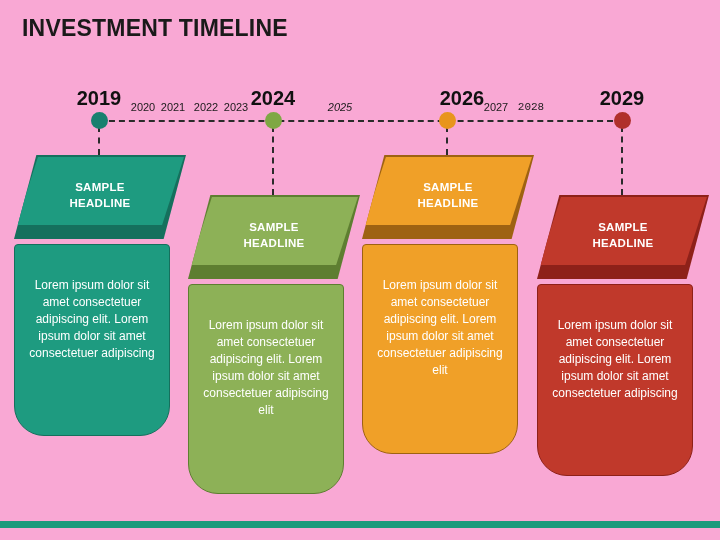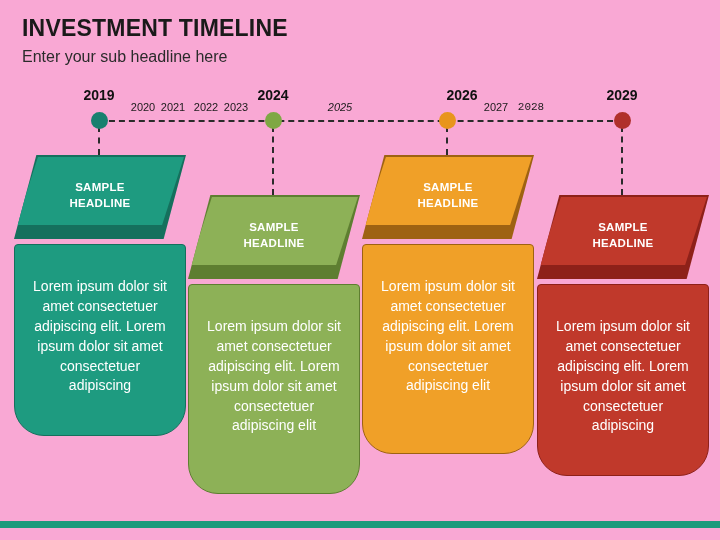--- a/index.html
+++ b/index.html
@@ -62,21 +62,21 @@
     position: absolute;
     width: 17px;
     height: 17px;
     border-radius: 50%;
     top: 112px;
     z-index: 3;
   }
   .year-major {
     position: absolute;
     top: 87px;
-    font-size: 14px;
+    font-size: 20px;
     font-weight: bold;
     color: #111111;
     white-space: nowrap;
     transform: translateX(-50%);
   }
   .year-minor {
     position: absolute;
     top: 101px;
     font-size: 11px;
     font-weight: normal;
@@ -113,24 +113,24 @@
     clip-path: polygon(13% 0%, 100% 0%, 87% 100%, 0% 100%);
     z-index: 2;
   }
   .card-header-inner {
     pointer-events: none;
     padding-bottom: 2px;
   }
   .card-body {
     position: relative;
     box-sizing: border-box;
-    width: 172px;
+    width: 156px;
     border-radius: 4px 4px 30px 30px;
     color: #ffffff;
-    font-size: 14px;
+    font-size: 12px;
     line-height: 1.42;
     text-align: center;
     padding: 32px 13px 14px 13px;
     margin-top: 5px;
     z-index: 1;
   }
   .card-body.tall { height: 192px; }
   .card-body.taller { height: 210px; }
 
   
@@ -142,21 +142,20 @@
     height: 7px;
   }
 </style>
 </head>
 <body>
 
 <div id="slide">
 
   <div id="heading">
     <div id="title">INVESTMENT TIMELINE</div>
-    <div id="subtitle">Enter your sub headline here</div>
   </div>
 
   <div id="timeline">
     <div id="axis-line"></div>
     <div id="year-major-layer">
         <div class="year-major" style="left: 99px;">2019</div>
         <div class="year-major" style="left: 273px;">2024</div>
         <div class="year-major" style="left: 462px;">2026</div>
         <div class="year-major" style="left: 622px;">2029</div>
       </div>

